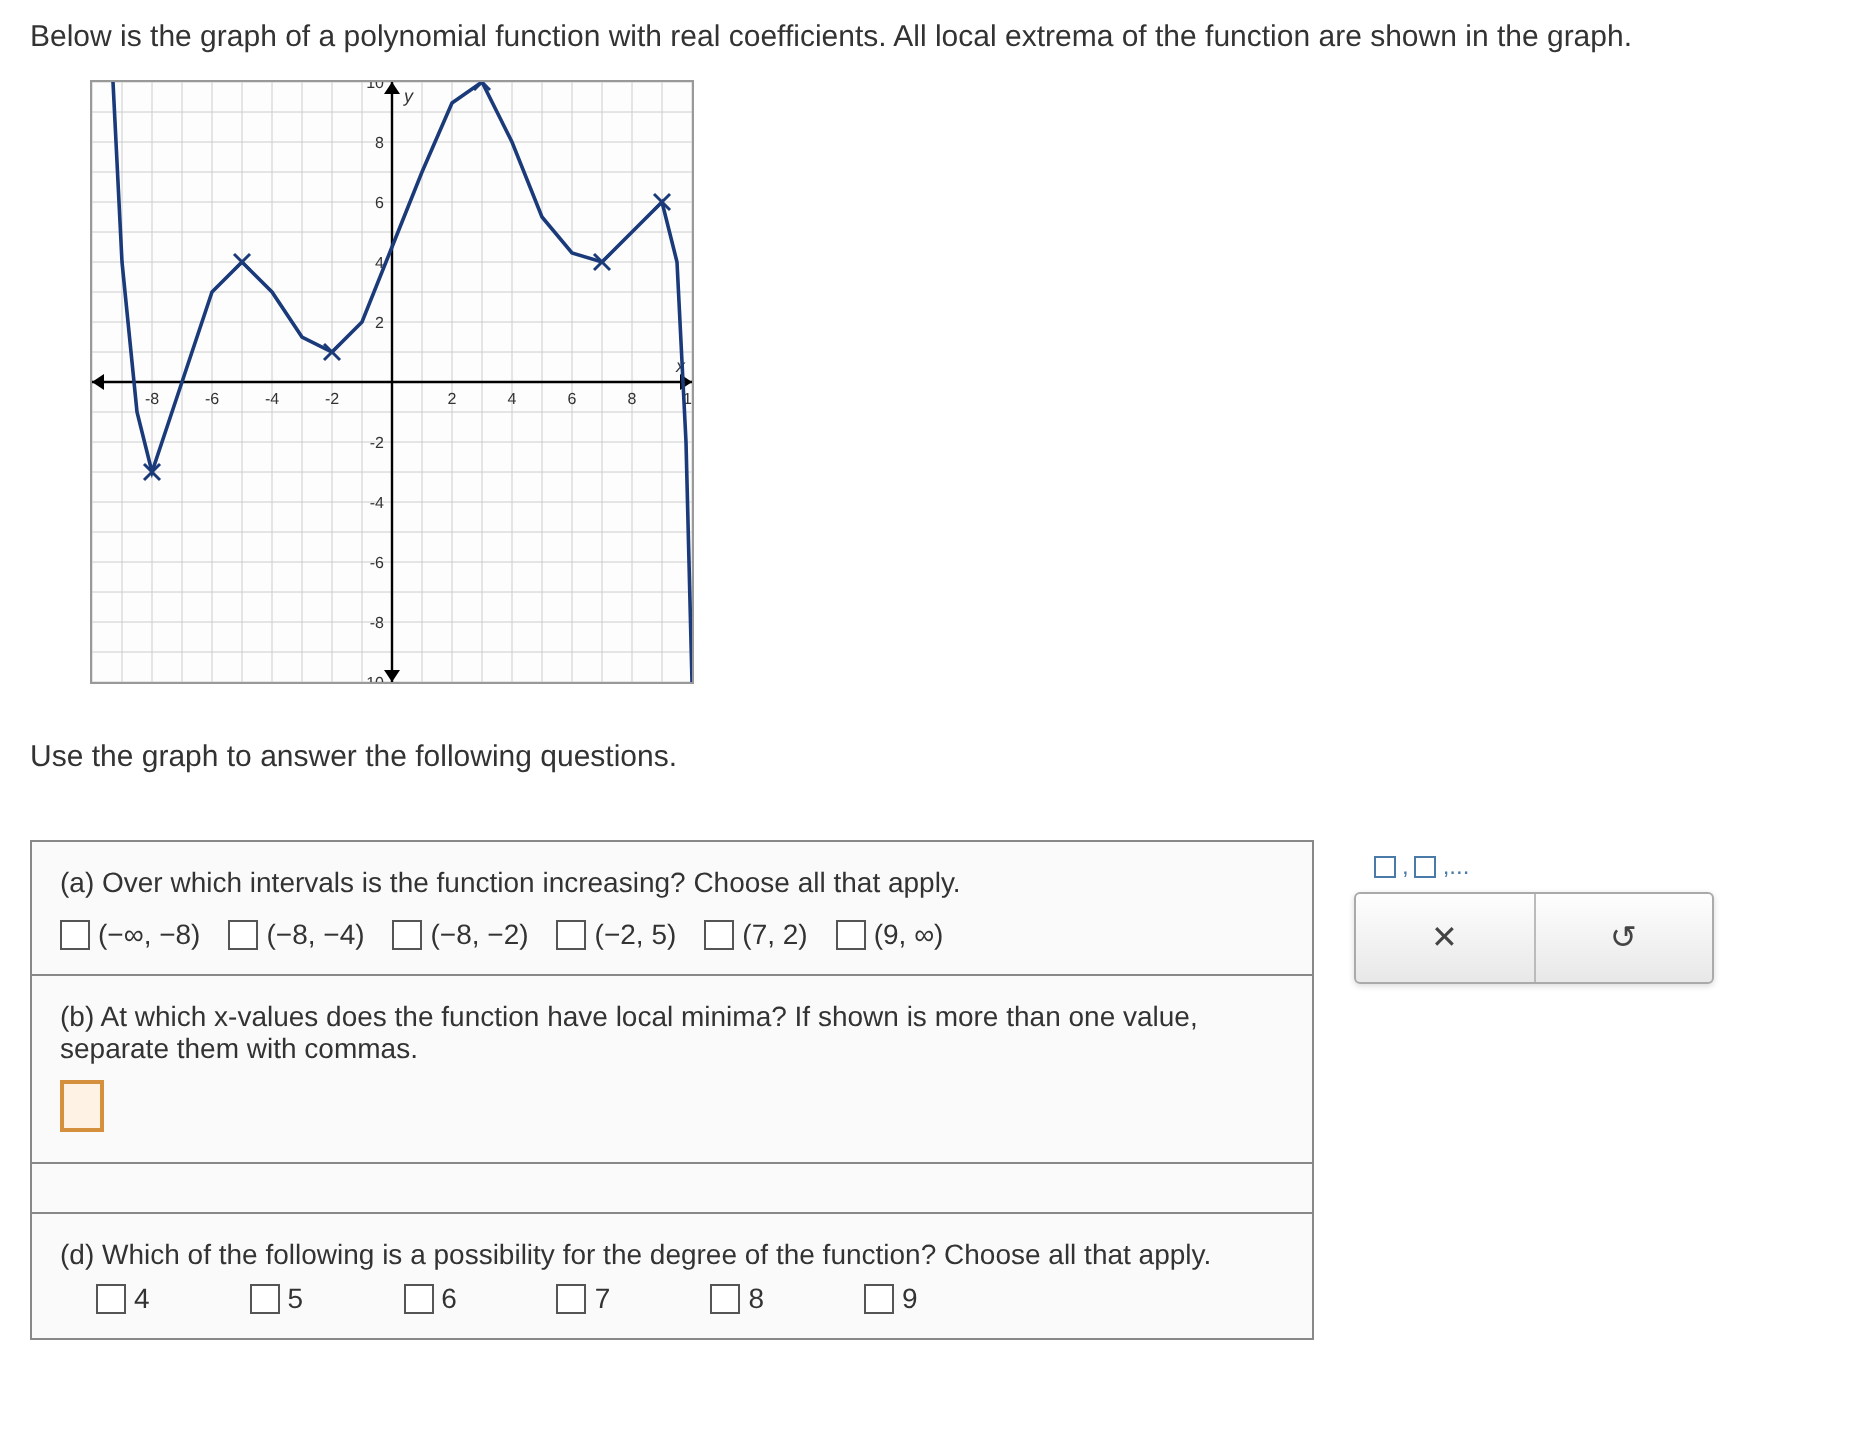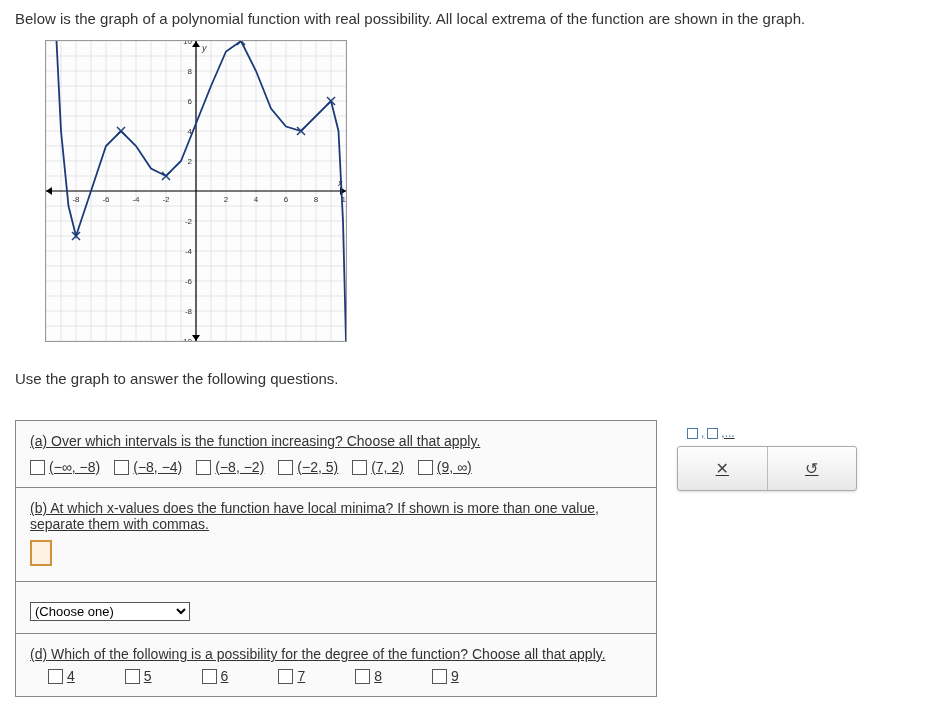--- a/index.html
+++ b/index.html
@@ -23,21 +23,20 @@
   }
   svg { display: block; }
   .subtext {
     margin: 10px 0 33px 0;
     font-size: 15px;
   }
   .main-row {
     display: flex;
     align-items: flex-start;
     gap: 20px;
-    text-decoration: underline;
   }
   .questions {
     border: 1px solid #888;
     width: 640px;
     background: #fafafa;
   }
   .qcell {
     border-bottom: 1px solid #888;
     padding: 12px 14px;
   }
@@ -114,21 +113,21 @@
     gap: 50px;
     margin-top: 6px;
     margin-left: 18px;
   }
 </style>
 </head>
 <body>
 
 
 
-<div class="intro">Below is the graph of a polynomial function with real possibility. All local extrema of the function are shown in the graph.</div>
+<div class="intro">Below is the graph of a polynomial function with real coefficients. All local extrema of the function are shown in the graph.</div>
 
 <div class="graph-container">
   <svg id="chart-svg" width="300" height="300" viewBox="0 0 300 300">
       <line x1="0" y1="0" x2="0" y2="300" stroke="#ccc" stroke-width="0.5"></line>
       <line x1="15" y1="0" x2="15" y2="300" stroke="#ccc" stroke-width="0.5"></line>
       <line x1="30" y1="0" x2="30" y2="300" stroke="#ccc" stroke-width="0.5"></line>
       <line x1="45" y1="0" x2="45" y2="300" stroke="#ccc" stroke-width="0.5"></line>
       <line x1="60" y1="0" x2="60" y2="300" stroke="#ccc" stroke-width="0.5"></line>
       <line x1="75" y1="0" x2="75" y2="300" stroke="#ccc" stroke-width="0.5"></line>
       <line x1="90" y1="0" x2="90" y2="300" stroke="#ccc" stroke-width="0.5"></line>
@@ -256,23 +255,20 @@
           </span>
         </div>
     </div>
 
     <div class="qcell">
       <div>(b) At which x-values does the function have local minima? If shown is more than one value, separate them with commas.</div>
       <span class="answer-input"></span>
     </div>
 
     <div class="qcell">
-      <select>
-        <option>(Choose one)</option>
-      </select>
     </div>
 
     <div class="qcell">
       <div>(d) Which of the following is a possibility for the degree of the function? Choose all that apply.</div>
       <div class="d-opts" id="qd-opts">
           <span class="opt">
             <span class="cb"></span>
             <span>4</span>
           </span>
           <span class="opt">

